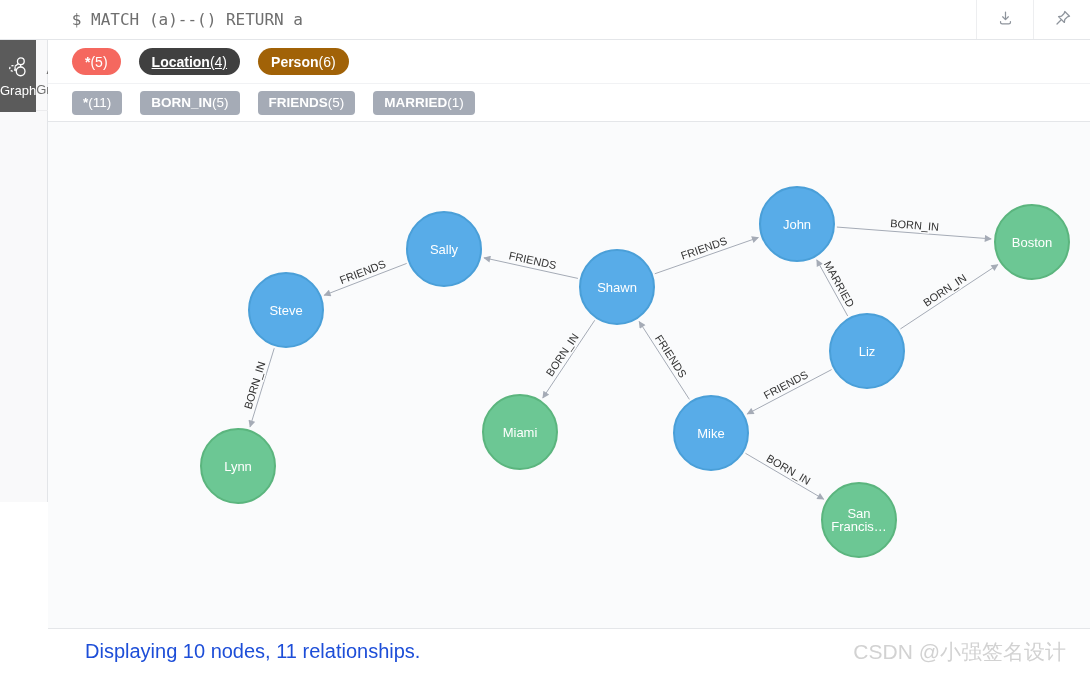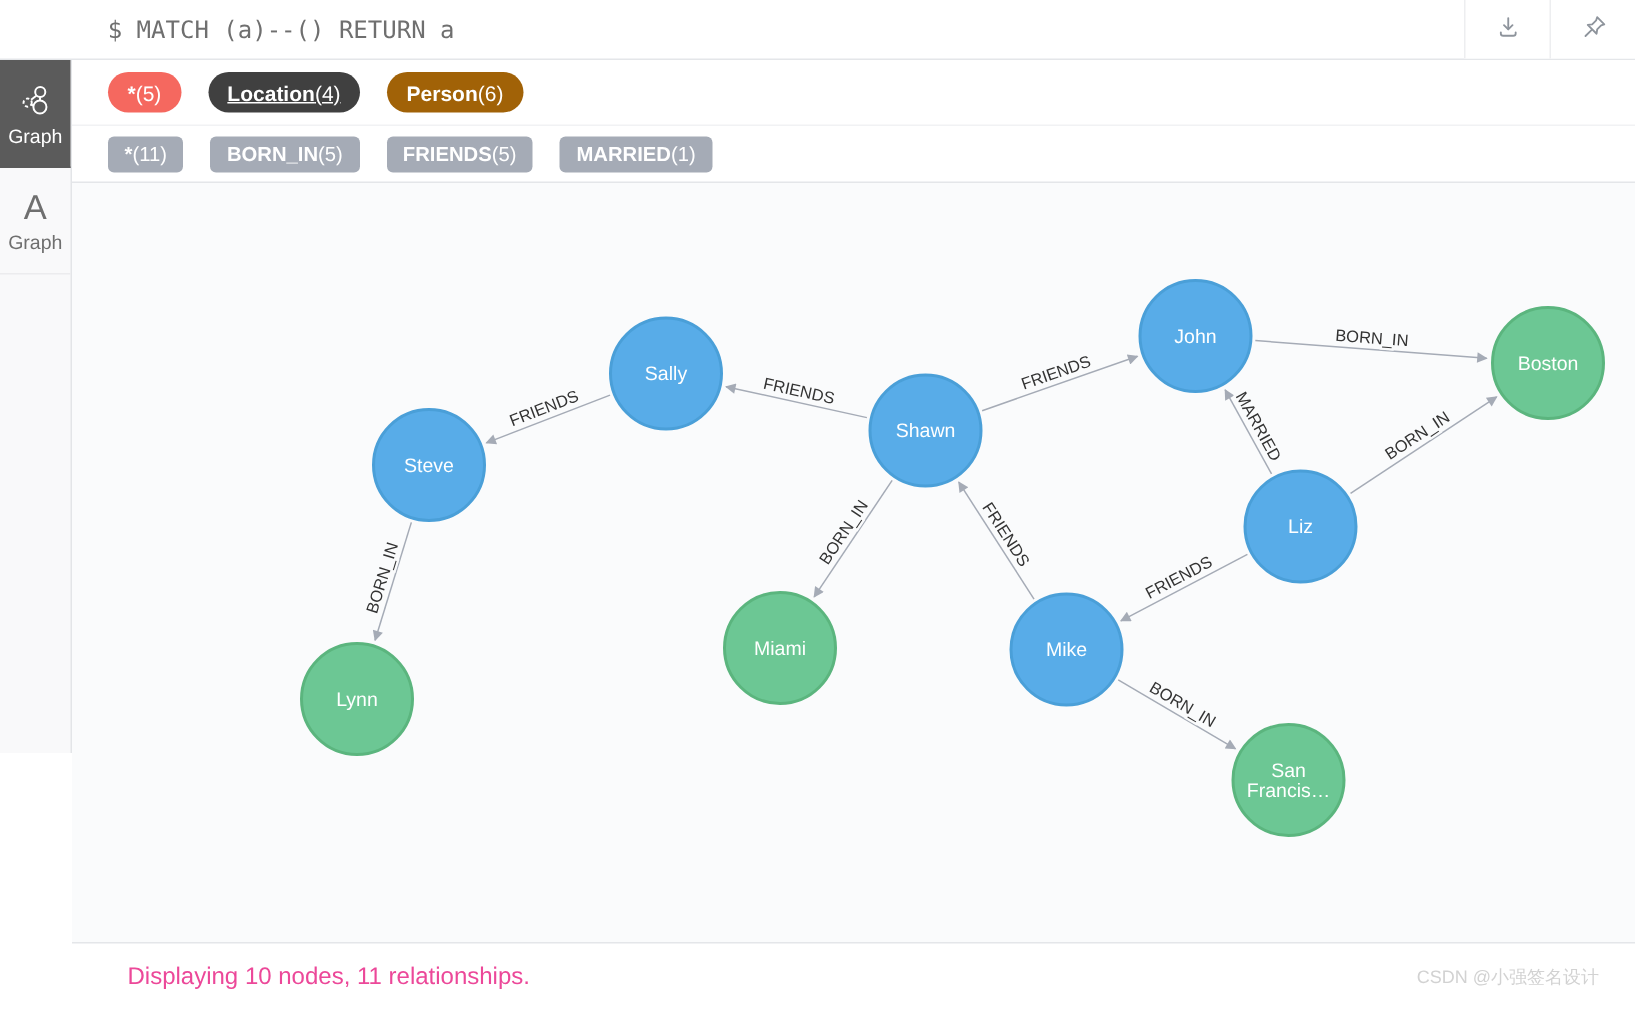--- a/index.html
+++ b/index.html
@@ -24,21 +24,21 @@
     border-left: 1px solid #EDEEF0; color: #8E949C;
     display: flex; align-items: center; justify-content: center; cursor: pointer;
   }
   .icon-btn svg { width: 19px; height: 19px; }
 
   
   .content { flex: 1; display: flex; min-height: 0; }
 
   .sidebar {
     width: 48px; flex: 0 0 48px; background: #F9F9FA;
-    border-right: 1px solid #E3E5E8; display: flex; flex-direction: column;
+    border-right: 1px solid #E3E5E8; display: flex; flex-direction: row;
   }
   .side-tab {
     height: 71px; display: flex; flex-direction: column; align-items: center;
     justify-content: center; gap: 3px; color: #6F6F6F; font-size: 13px;
     border-bottom: 1px solid #ECECEE; cursor: pointer; background: transparent;
   }
   .side-tab .tab-icon { height: 26px; display: flex; align-items: center; justify-content: center; }
   .side-tab .tab-icon svg { width: 24px; height: 24px; }
   .side-tab.active { background: #5B5B5B; color: #FFFFFF; border-bottom: 1px solid #5B5B5B; height: 72px; }
   .text-glyph { font-size: 23px; line-height: 23px; font-weight: 400; }
@@ -71,22 +71,22 @@
   }
   .graph-node { cursor: pointer; }
   .graph-edge { cursor: pointer; }
 
   
   .status-bar {
     height: 46px; flex: 0 0 46px; background: #fff; border-top: 1px solid #E4E6E9;
     display: flex; align-items: center; justify-content: space-between;
     padding: 0 24px 0 37px;
   }
-  .status-text { font-size: 16px; color: #ec4899; }
-  .watermark { font-size: 12px; color: #D2D2D2; }
+  .status-text { font-size: 20px; color: #1d4ed8; }
+  .watermark { font-size: 21px; color: #D2D2D2; }
 </style>
 </head>
 <body>
 
 <div class="app">
 
   <header class="query-bar">
     <div class="query-editor">
       <span>$</span><span> </span><span>MATCH (a)--() RETURN a</span>
     </div>

